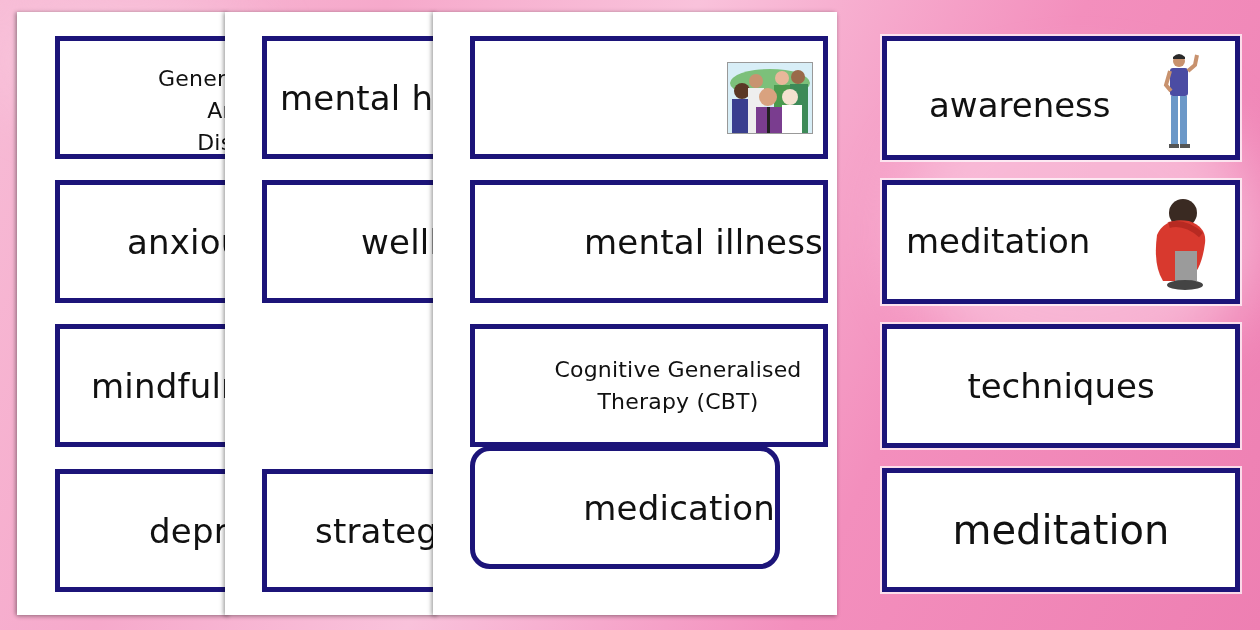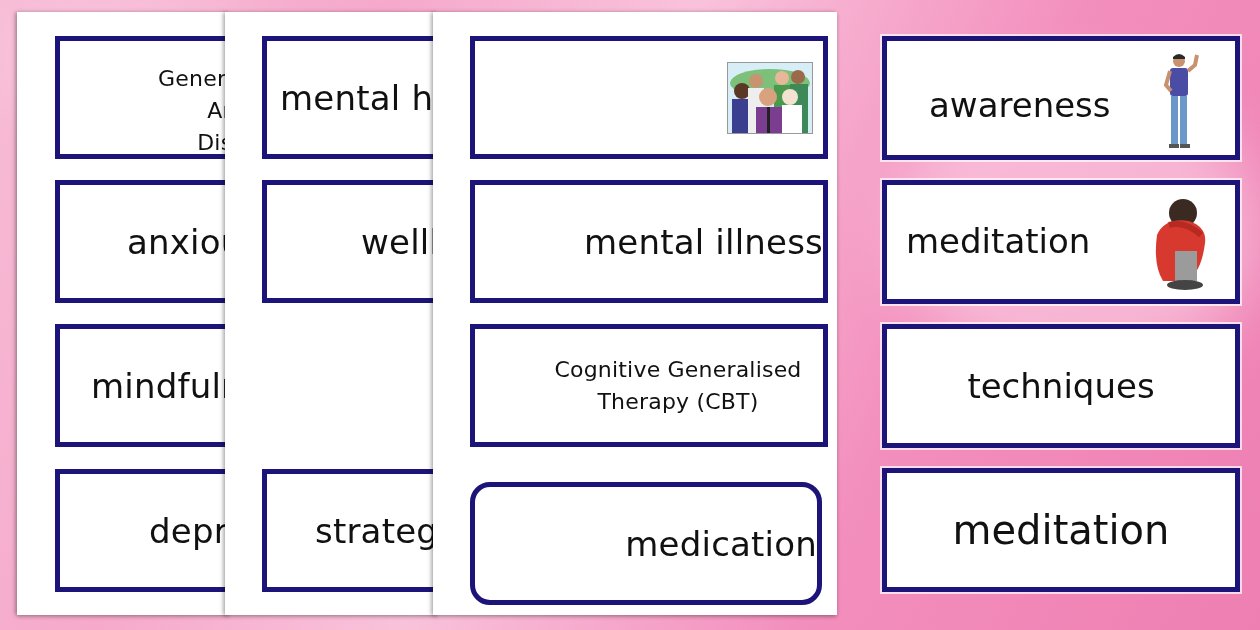--- a/index.html
+++ b/index.html
@@ -70,21 +70,21 @@
         <rect x="39" y="44" width="3" height="26" fill="#222"></rect>
       </svg>
     </div>
   </div>
   <div class="card" style="left:37px;top:168px;width:358px;height:123px;">
     <span class="word">mental illness</span>
   </div>
   <div class="card" style="left:37px;top:312px;width:358px;height:123px;">
     <span class="word small" style="width:290px;">Cognitive Generalised Therapy (CBT)</span>
   </div>
-  <div class="card" style="left:37px;top:470px;width:352px;height:123px;border-radius:20px;">
+  <div class="card" style="left:37px;top:434px;width:310px;height:123px;border-radius:20px;">
     <span class="word">medication</span>
   </div>
 </div>
 
 <div class="right-card" style="top:36px;">
   <span class="word" style="position:absolute;left:42px;top:44px;font-size:34px;color:#111;">awareness</span>
   <div class="pic" style="left:274px;top:10px;width:50px;height:100px;">
     <svg width="50" height="100" viewBox="0 0 50 100">
       <circle cx="18" cy="10" r="6" fill="#c8926e"></circle>
         <path d="M12 6 Q18 0 24 6 L24 8 L12 8Z" fill="#2a2a2a"></path>

